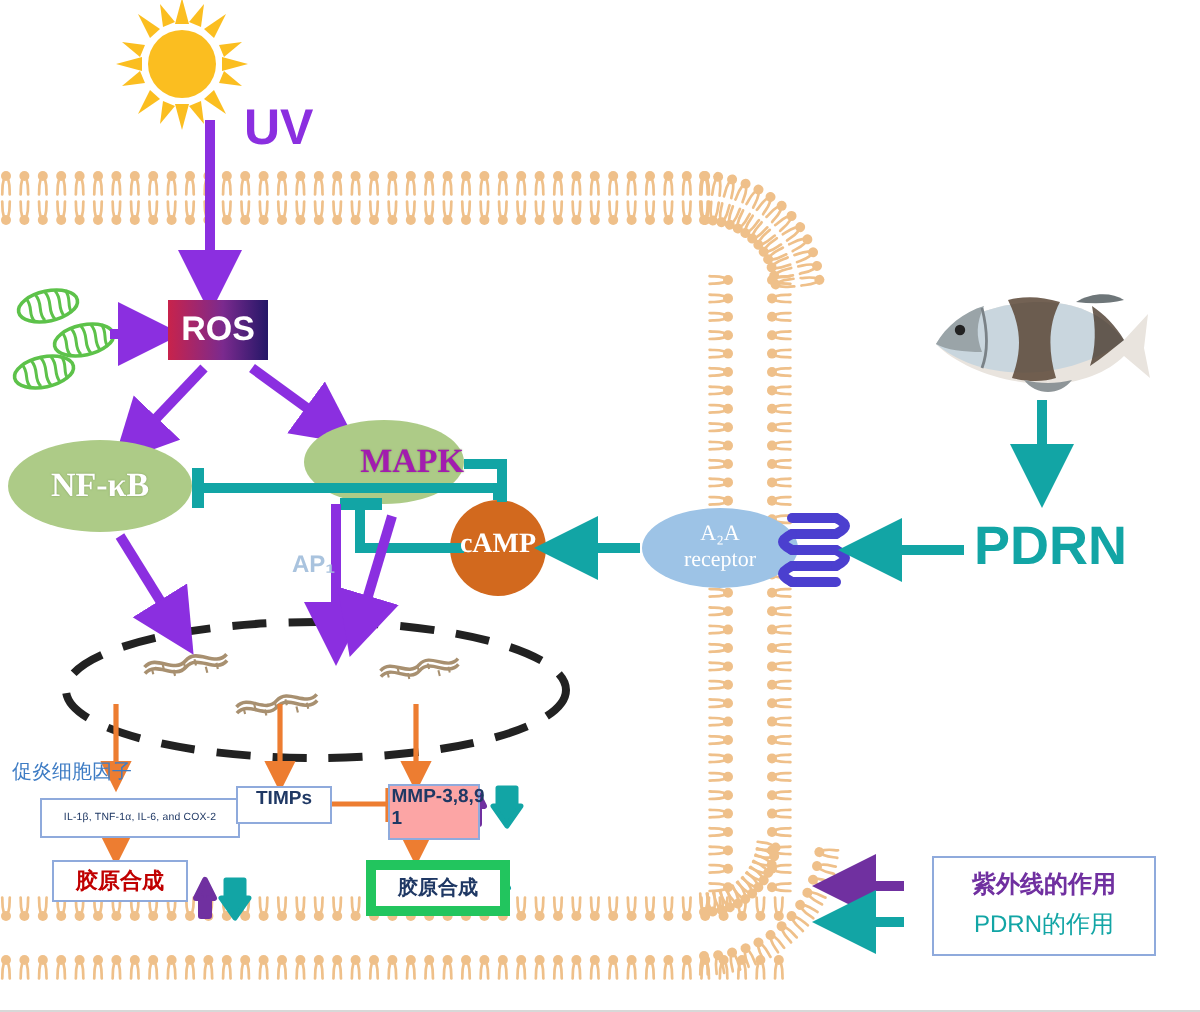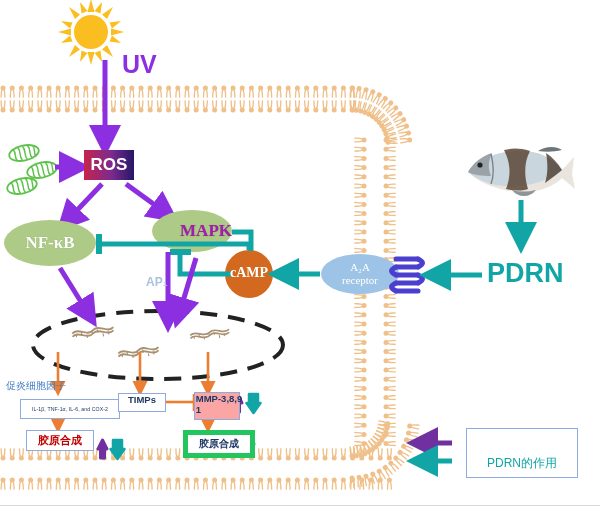--- a/index.html
+++ b/index.html
@@ -542,19 +542,22 @@
     <span style="font-size:9.5px;font-weight:bold;color:#1F3864;line-height:11px;">MMP-1</span>
     <span style="font-size:9.5px;font-weight:bold;color:#1F3864;line-height:11px;">3,8,9</span>
   </div>
 
   <div style="position:absolute;left:183px;top:430px;width:62px;height:18px;border:5px solid #22c55e;
               background:#fff;display:flex;align-items:center;justify-content:center;">
     <span style="font-size:10px;font-weight:bold;color:#1F3864;">胶原合成</span>
   </div>
 
   <div style="position:absolute;left:466px;top:428px;width:110px;height:48px;border:1px solid #8FAADC;background:#fff;">
+    <div style="position:absolute;left:0;top:4px;width:110px;text-align:center;">
+      <span style="font-size:12px;font-weight:bold;color:#7030A0;">紫外线的作用</span>
+    </div>
     <div style="position:absolute;left:0;top:24px;width:110px;text-align:center;">
       <span style="font-size:12px;color:#12A5A5;">PDRN的作用</span>
     </div>
   </div>
 
   <div class="bottomline"></div>
 </div>
 
 </body></html>

